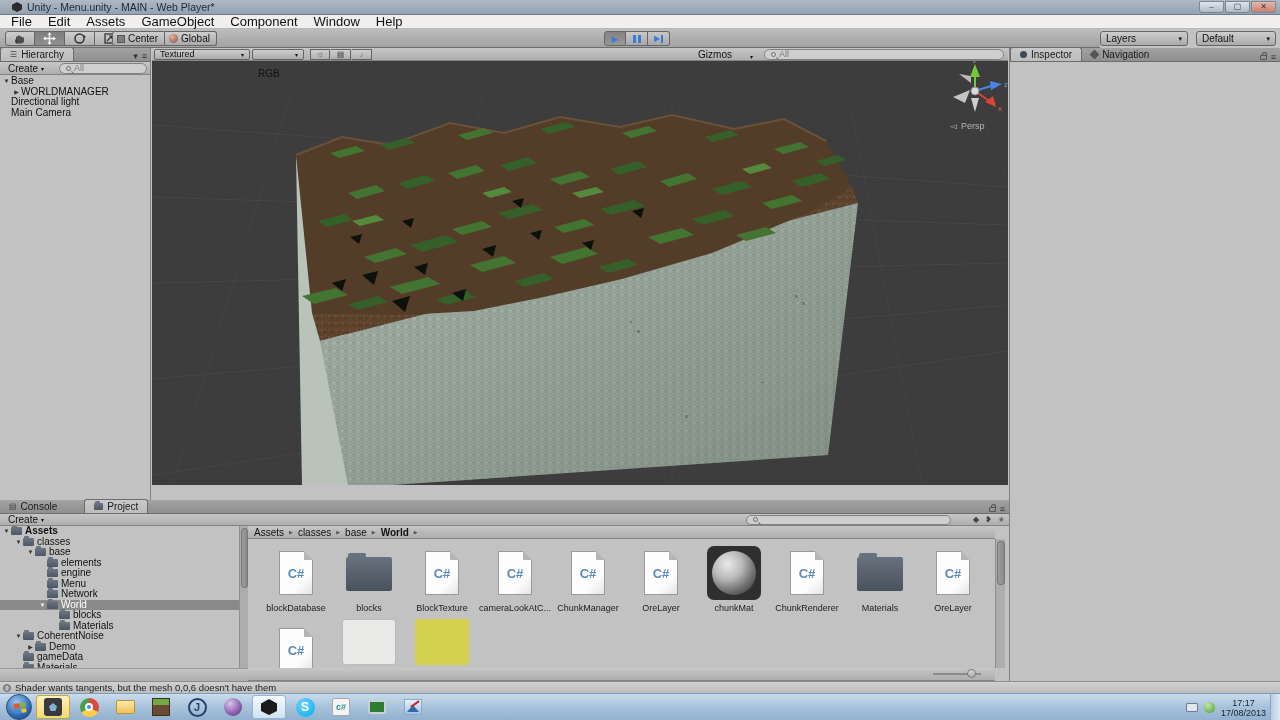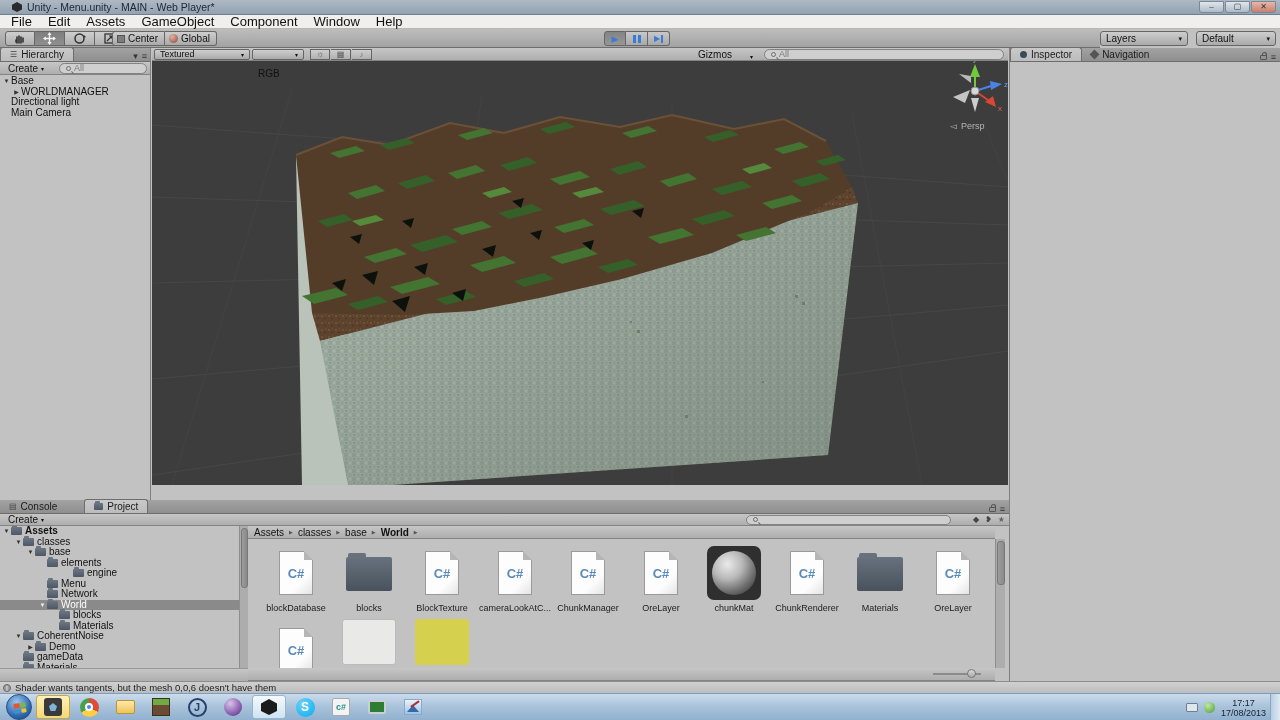--- a/index.html
+++ b/index.html
@@ -374,21 +374,21 @@
       </div>
     <div class="trow" style="padding-left:26px;">
         <span class="fold">▼</span>
         <span class="fico"></span>
         <span>base</span>
       </div>
     <div class="trow" style="padding-left:47px;">
         <span class="fico"></span>
         <span>elements</span>
       </div>
-    <div class="trow" style="padding-left:73px;">
+    <div class="trow" style="padding-left:47px;">
         <span class="fico"></span>
         <span>engine</span>
       </div>
     <div class="trow" style="padding-left:47px;">
         <span class="fico"></span>
         <span>Menu</span>
       </div>
     <div class="trow" style="padding-left:47px;">
         <span class="fico"></span>
         <span>Network</span>

